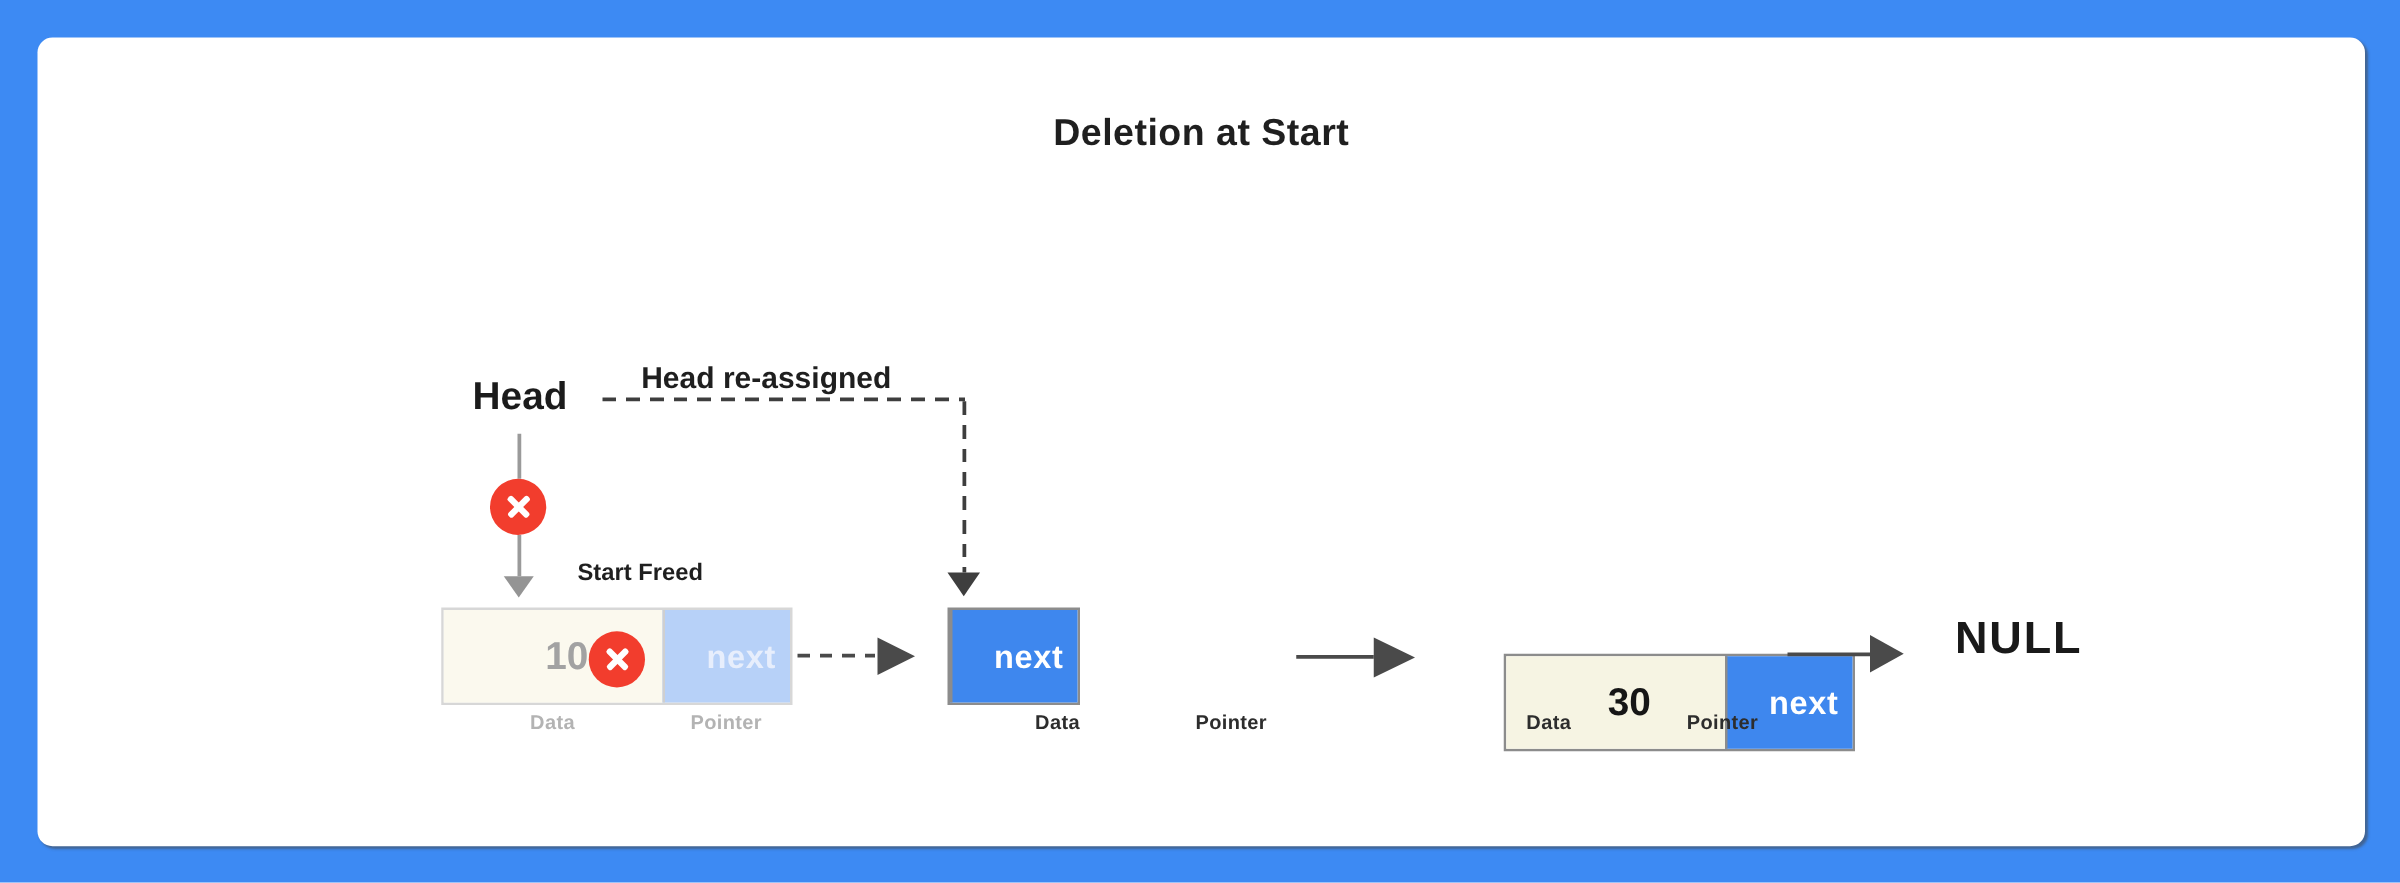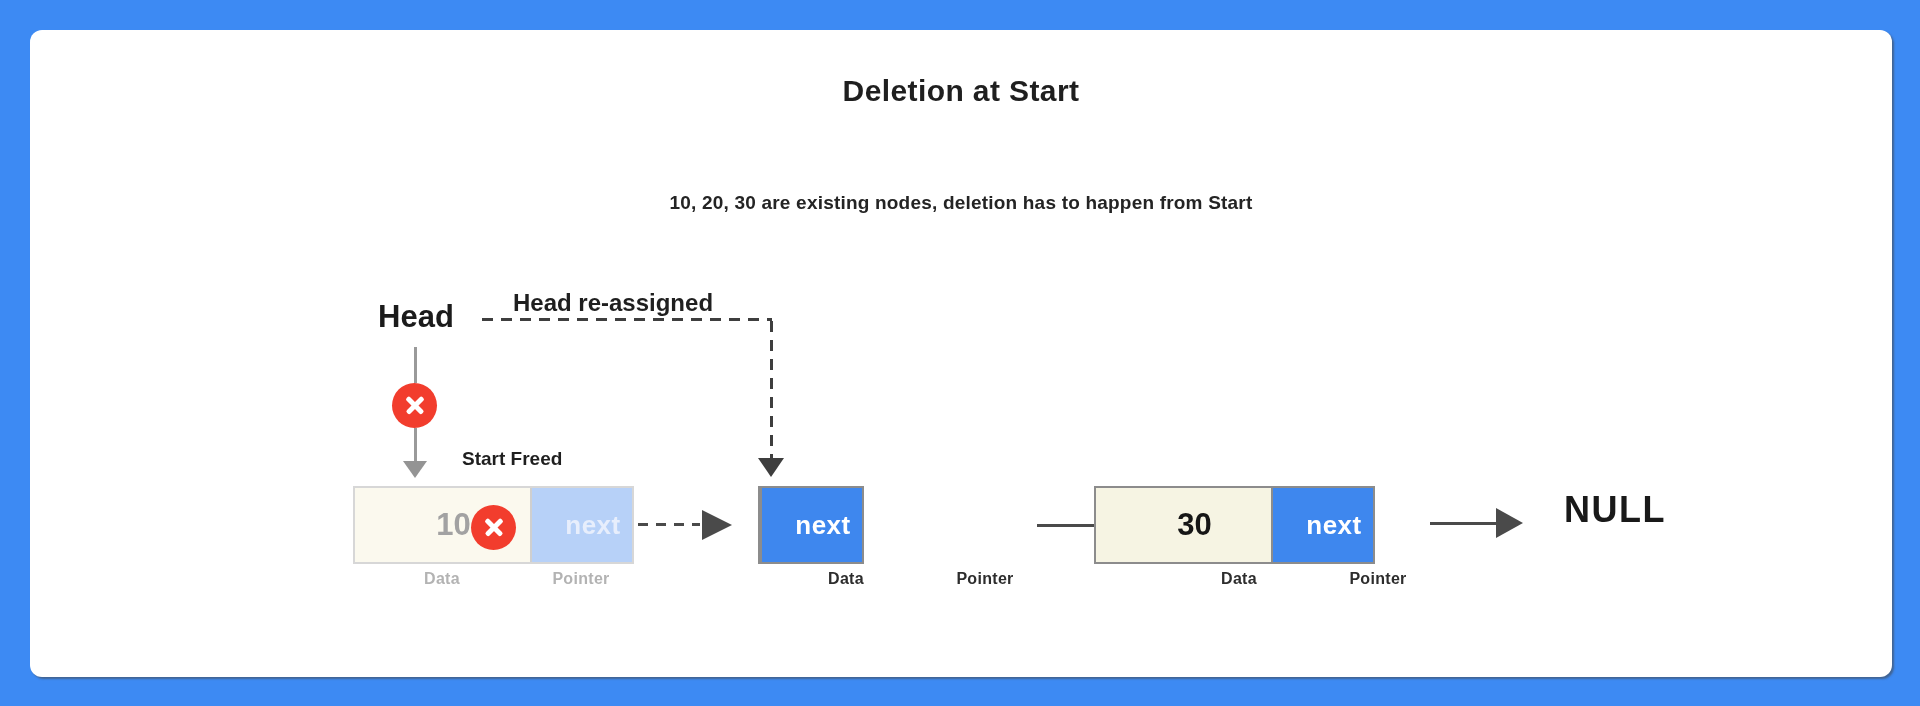--- a/index.html
+++ b/index.html
@@ -13,21 +13,21 @@
   .stage { position:absolute; left:0; top:0; width:1920px; height:706px; }
   .card {
     position:absolute; left:30px; top:30px; width:1862px; height:647px;
     background:#ffffff; border-radius:12px;
     box-shadow:2px 2px 2px rgba(70,70,70,.55);
   }
   .abs { position:absolute; }
   .ctr { transform:translateX(-50%); white-space:nowrap; }
 
   .page-title {
-    left:0; right:0; top:44px; text-align:center;
+    left:0; right:0; top:60px; text-align:center;
     font-size:30px; font-weight:bold; color:#1f1f1f; letter-spacing:.4px;
   }
   .page-subtitle {
     left:0; right:0; top:162px; text-align:center;
     font-size:19px; font-weight:bold; color:#242424; letter-spacing:.2px;
   }
 
   .head-label { left:386px; top:269px; font-size:31px; font-weight:bold; color:#1b1b1b; }
   .annot { font-size:24px; font-weight:bold; color:#1f1f1f; }
   .reassign-label { left:583px; top:259px; }
@@ -74,21 +74,21 @@
     border:2px solid #8c8c8c;
   }
   .cell { display:flex; align-items:center; justify-content:center;padding-left:22px; }
   .data-cell { width:175px; background:#f6f4e3; font-size:31px; font-weight:bold; color:#161616; }
   .pointer-cell { width:102px; background:#3e87ee; border-left:2px solid #8c8c8c;
                   font-size:26px; font-weight:bold; color:#ffffff; letter-spacing:.5px; }
   .node-1 { left:323px; border-color:#d7d7d7; }
   .node-1 .data-cell { background:#fbf9ee; color:#a2a2a2; }
   .node-1 .pointer-cell { background:#b7d1f8; border-left-color:#cfcfcf; color:#e7eefc; }
   .node-2 { left:728px; }
-  .node-3 { left:1064px; }
+  .node-3 { left:1173px;margin-top:37px; }
   .node-x { left:116px; top:17px; position:absolute; }
 
   .cell-label { font-size:16px; font-weight:bold; color:#2d2d2d; letter-spacing:.3px; top:540px; }
   .cell-label.faded { color:#b3b3b3; }
 
   
   .dark-line { height:0; border-top:3px solid #4a4a4a; }
   .dashed-link {
     left:608px; top:493px; width:62px; height:3px;
     background:repeating-linear-gradient(90deg,#4a4a4a 0 10px,transparent 10px 18px);
@@ -102,21 +102,20 @@
 
   .null-label { left:1534px; top:459px; font-size:36px; font-weight:bold; color:#191919; letter-spacing:1.5px; }
 </style>
 </head>
 <body>
 
 <div class="stage">
   <div class="card">
 
     <div class="abs page-title">Deletion at Start</div>
-    <div class="abs page-subtitle">10, 20, 30 are existing nodes, deletion has to happen from Start</div>
 
     <div class="abs ctr head-label">Head</div>
     <div class="abs gray-line head-line-1"></div>
     <div class="abs x-badge head-x">
       <span class="bar a"></span>
       <span class="bar b"></span>
     </div>
     <div class="abs gray-line head-line-2"></div>
     <div class="abs arrowhead-down-gray"></div>
 

